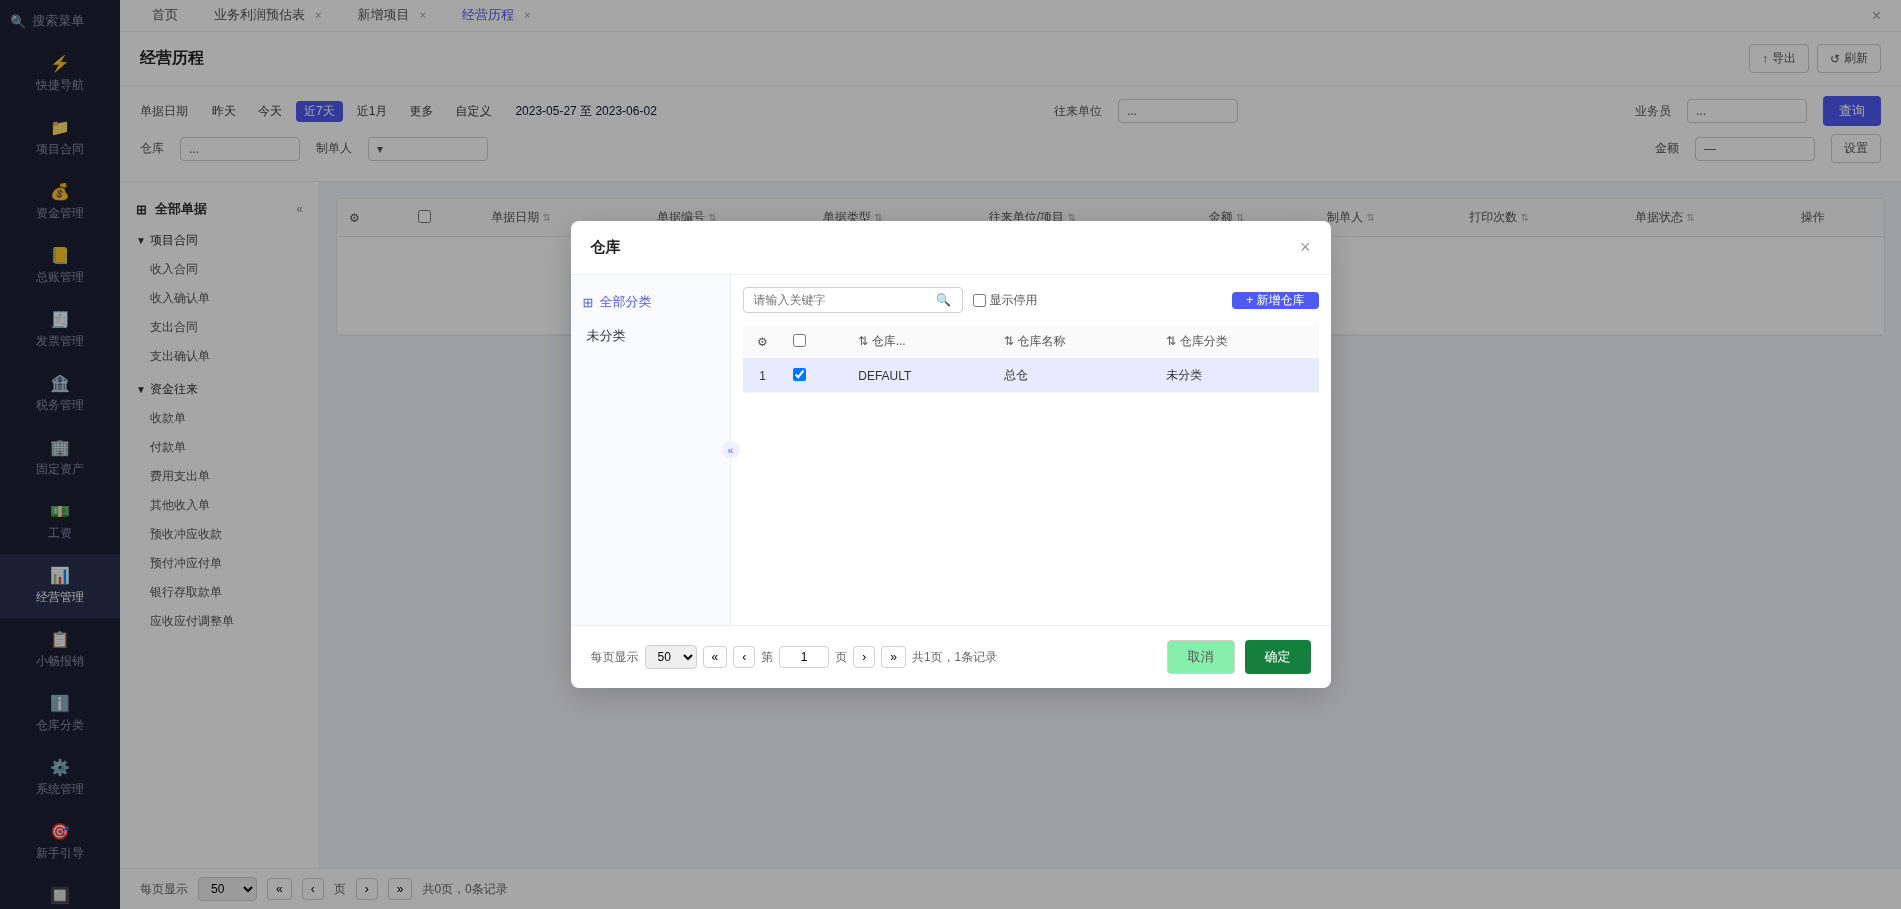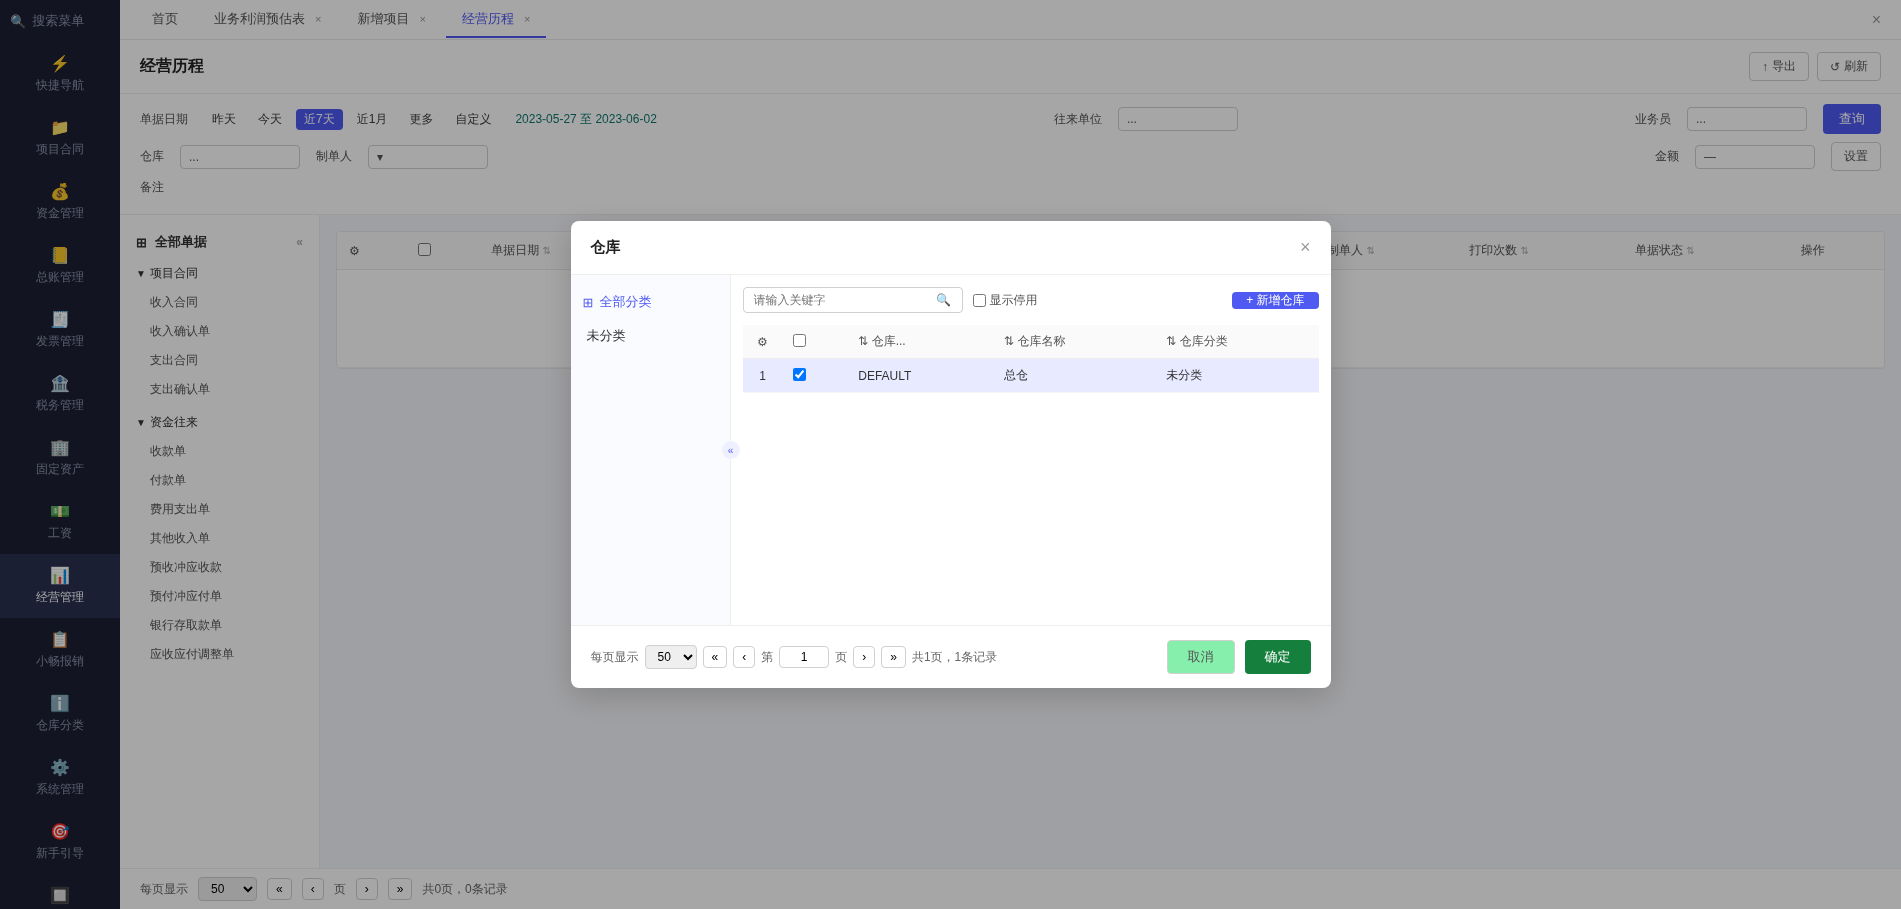--- a/index.html
+++ b/index.html
@@ -18,21 +18,21 @@
     .sidebar-item.active { background: #2a3050; color: #fff; }
     .sidebar-item .icon { font-size: 16px; }
 
     
     .main-area {
       margin-left: 120px; height: 100%; display: flex; flex-direction: column;
     }
 
     
     .tab-bar {
-      background: #fff; border-bottom: 1px solid #e8e8e8; display: flex; align-items: center; padding: 0 16px; height: 40px; gap: 4px;
+      background: #fff; border-bottom: 1px solid #e8e8e8; display: flex; align-items: center; padding: 0 16px; height: 32px; gap: 4px;
     }
     .tab {
       padding: 8px 16px; cursor: pointer; font-size: 13px; color: #555; border-bottom: 2px solid transparent; white-space: nowrap; display: flex; align-items: center; gap: 6px;
     }
     .tab.active { color: #4e5af2; border-bottom: 2px solid #4e5af2; font-weight: 500; }
     .tab .close-x { color: #999; font-size: 11px; margin-left: 4px; cursor: pointer; }
     .tab-close-btn { margin-left: auto; color: #999; cursor: pointer; font-size: 16px; padding: 4px; }
 
     
     .page-header {
@@ -44,21 +44,21 @@
 
     
     .filter-bar {
       background: #fff; padding: 10px 20px; border-bottom: 1px solid #eee;
     }
     .filter-row { display: flex; align-items: center; gap: 16px; margin-bottom: 8px; flex-wrap: wrap; }
     .filter-label { color: #555; font-size: 12px; white-space: nowrap; }
     .date-pills { display: flex; gap: 6px; }
     .date-pill { padding: 2px 8px; border-radius: 4px; cursor: pointer; font-size: 12px; color: #404040; }
     .date-pill.active { background: #4e5af2; color: #fff; border-radius: 4px; }
-    .date-range { font-size: 12px; color: #0f766e; }
+    .date-range { font-size: 12px; color: #0f172a; }
     .filter-select { border: 1px solid #d0d0d0; border-radius: 4px; padding: 4px 8px; font-size: 12px; min-width: 120px; color: #555; display: flex; align-items: center; justify-content: space-between; cursor: pointer; }
     .btn-query { background: #4e5af2; color: #fff; border: none; padding: 6px 16px; border-radius: 4px; cursor: pointer; font-size: 13px; }
     .btn-setting { background: none; border: 1px solid #d0d0d0; padding: 5px 12px; border-radius: 4px; cursor: pointer; font-size: 12px; color: #555; }
 
     
     .content-area { display: flex; flex: 1; overflow: hidden; }
 
     
     .left-nav {
       width: 200px; background: #fff; border-right: 1px solid #eee; padding: 10px 0; overflow-y: auto; flex-shrink: 0;
@@ -256,23 +256,20 @@
       <span class="filter-label">制单人</span>
       <div class="filter-select">
         <span>▾</span>
       </div>
       <span style="flex:1"></span>
       <span class="filter-label">金额</span>
       <div class="filter-select">
         <span>—</span>
       </div>
       <button class="btn-setting">设置</button>
-    </div>
-    <div class="filter-row">
-      <span class="filter-label">备注</span>
     </div>
   </div>
 
   <div class="content-area">
 
     <div class="left-nav">
       <div class="left-nav-header">
         <span>⊞</span>
         <span>全部单据</span>
         <span style="margin-left:auto; color:#aaa; font-size:12px;">«</span>

